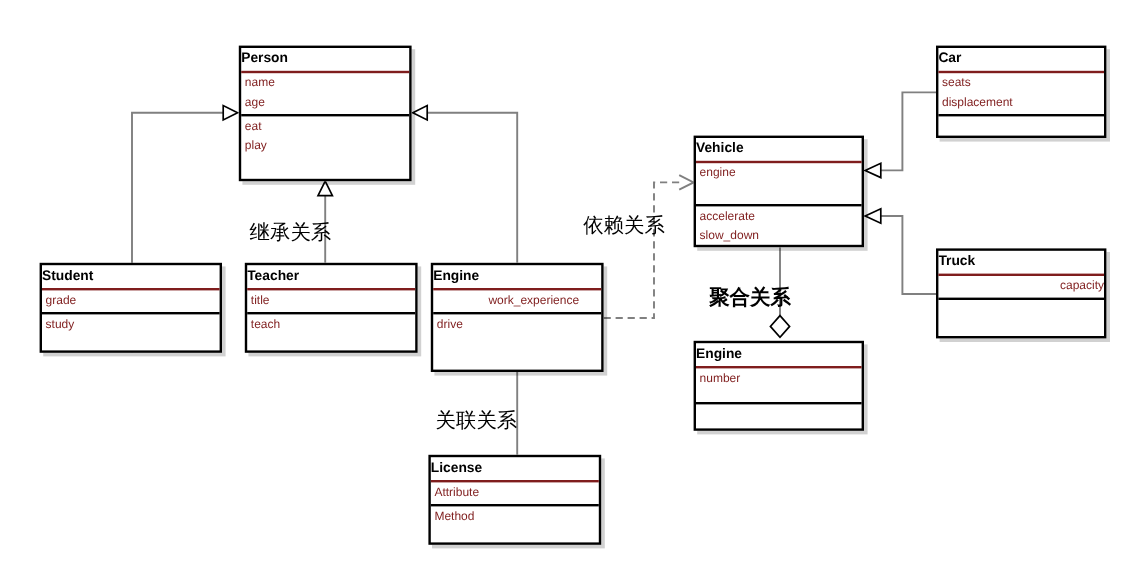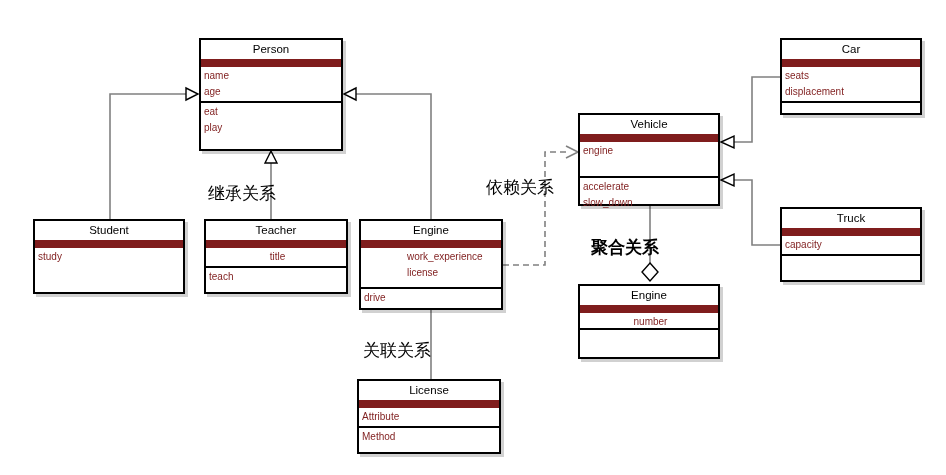--- a/index.html
+++ b/index.html
@@ -27,27 +27,26 @@
   }
   .uml-class {
     position: absolute;
     box-sizing: border-box;
     background: #ffffff;
     border: 2px solid #000000;
     box-shadow: 3px 3px 0 rgba(0,0,0,0.18);
     z-index: 5;
   }
   .uml-title {
-    text-align: center;
-    font-weight: normal;
+    font-weight: bold;
     font-size: 11.5px;
     color: #000000;
     line-height: 19px;
     height: 19px;
-    border-bottom: 8px solid #7f1d1d;
+    border-bottom: 2px solid #7f1d1d;
     overflow: hidden;
     white-space: nowrap;
   }
   .uml-compartment {
     box-sizing: border-box;
     padding: 1px 0 2px 3px;
     font-size: 10px;
     color: #7f1d1d;
     line-height: 16px;
     overflow: hidden;
@@ -126,38 +125,41 @@
       <div class="uml-row">age</div>
     </div>
     <div class="uml-compartment methods" style="height:56px;">
       <div class="uml-row">eat</div>
       <div class="uml-row">play</div>
     </div>
   </div>
 
   <div class="uml-class" style="left:33px; top:219px; width:152px; height:75px;">
     <div class="uml-title">Student</div>
+    <div class="uml-compartment attrs" style="height:20px;">
+      <div class="uml-row">grade</div>
+    </div>
     <div class="uml-compartment methods" style="height:34px;">
       <div class="uml-row">study</div>
     </div>
   </div>
 
   <div class="uml-class" style="left:204px; top:219px; width:144px; height:75px;">
     <div class="uml-title">Teacher</div>
-    <div class="uml-compartment attrs" style="height:20px;text-align:center;">
+    <div class="uml-compartment attrs" style="height:20px;">
       <div class="uml-row">title</div>
     </div>
     <div class="uml-compartment methods" style="height:34px;">
       <div class="uml-row">teach</div>
     </div>
   </div>
 
   <div class="uml-class" style="left:359px; top:219px; width:144px; height:91px;">
     <div class="uml-title">Engine</div>
-    <div class="uml-compartment attrs" style="height:41px;padding-left:46px;">
+    <div class="uml-compartment attrs" style="height:20px;padding-left:46px;">
       <div class="uml-row">work_experience</div>
       <div class="uml-row">license</div>
     </div>
     <div class="uml-compartment methods" style="height:34px;">
       <div class="uml-row">drive</div>
     </div>
   </div>
 
   <div class="uml-class" style="left:357px; top:379px; width:144px; height:75px;">
     <div class="uml-title">License</div>
@@ -184,29 +186,29 @@
     <div class="uml-title">Car</div>
     <div class="uml-compartment attrs" style="height:36px;">
       <div class="uml-row">seats</div>
       <div class="uml-row">displacement</div>
     </div>
     <div class="uml-compartment methods" style="height:20px;"></div>
   </div>
 
   <div class="uml-class" style="left:780px; top:207px; width:142px; height:75px;">
     <div class="uml-title">Truck</div>
-    <div class="uml-compartment attrs" style="height:20px;">
+    <div class="uml-compartment attrs" style="height:20px;text-align:right;">
       <div class="uml-row">capacity</div>
     </div>
     <div class="uml-compartment methods" style="height:34px;"></div>
   </div>
 
   <div class="uml-class" style="left:578px; top:284px; width:142px; height:75px;">
     <div class="uml-title">Engine</div>
-    <div class="uml-compartment attrs" style="height:17px;text-align:center;">
+    <div class="uml-compartment attrs" style="height:30px;">
       <div class="uml-row">number</div>
     </div>
     <div class="uml-compartment methods" style="height:34px;"></div>
   </div>
 
   <div class="rel-label" style="left:208px; top:182px;">继承关系</div>
   <div class="rel-label" style="left:486px; top:176px;">依赖关系</div>
   <div class="rel-label" style="left:591px; top:236px;font-weight:bold;">聚合关系</div>
   <div class="rel-label" style="left:363px; top:339px;">关联关系</div>
 

